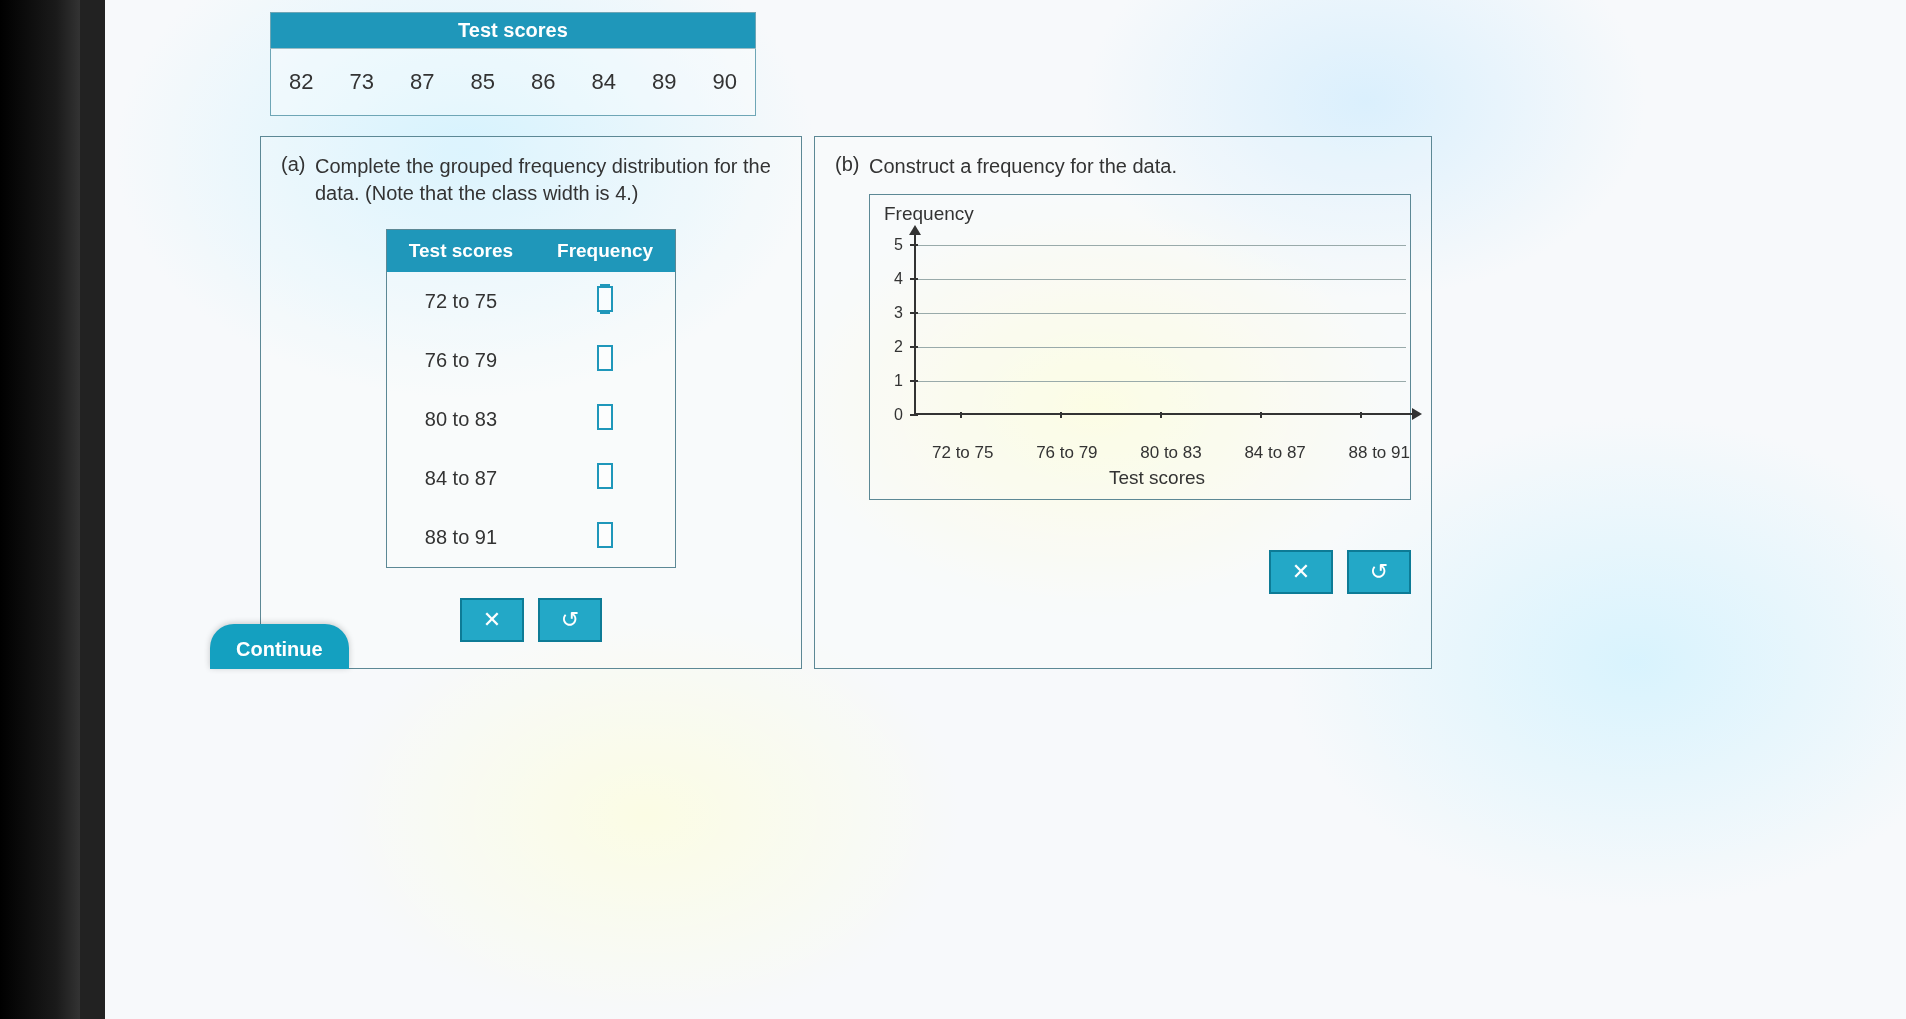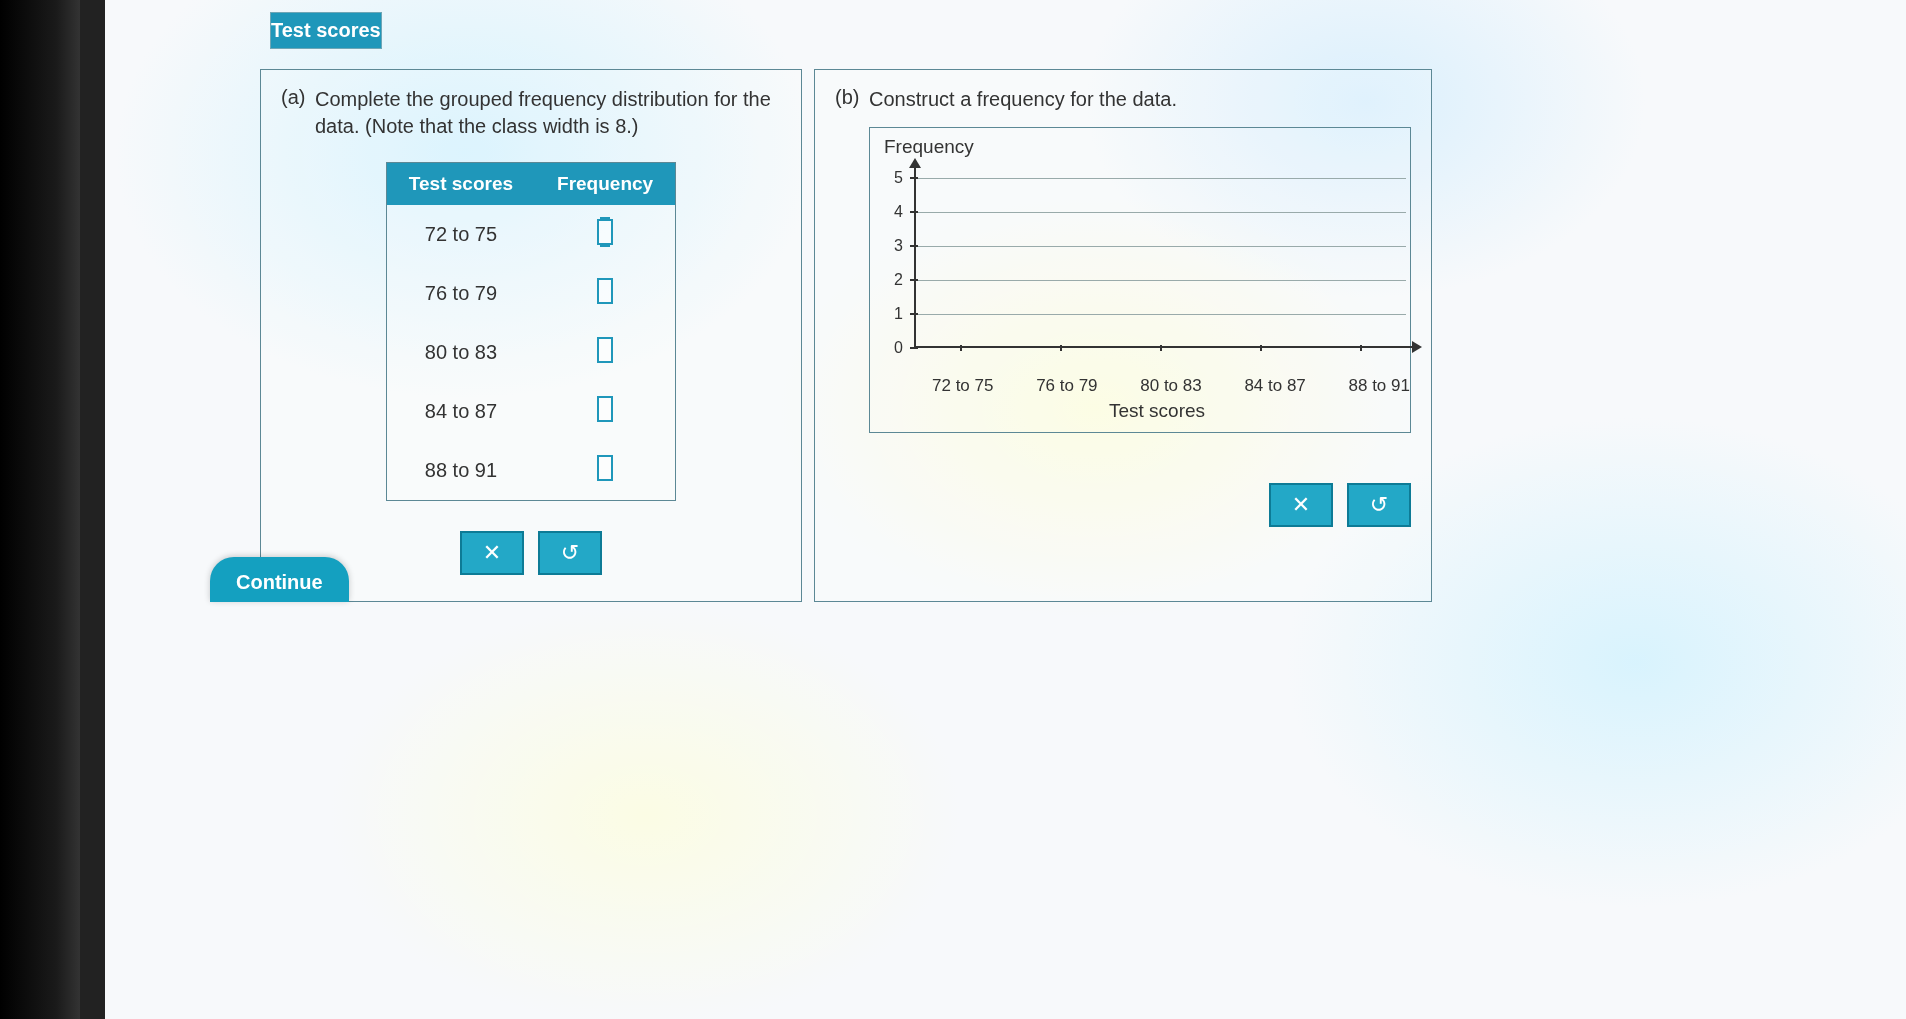--- a/index.html
+++ b/index.html
@@ -141,29 +141,39 @@
   <div class="content">
 
 
     <table class="scores-table">
       <thead>
         <tr>
             <th colspan="8">Test scores</th>
           </tr>
       </thead>
       <tbody>
+        <tr>
+          <td>82</td>
+          <td>73</td>
+          <td>87</td>
+          <td>85</td>
+          <td>86</td>
+          <td>84</td>
+          <td>89</td>
+          <td>90</td>
+        </tr>
       </tbody>
     </table>
 
     <div class="parts-row">
 
       <div class="part-box part-a">
         <div class="part-label">
           <span class="tag">(a)</span>
-          <span class="txt">Complete the grouped frequency distribution for the data. (Note that the class width is 8.)</span>
+          <span class="txt">Complete the grouped frequency distribution for the data. (Note that the class width is 4.)</span>
         </div>
         <table class="freq-table">
           <thead>
             <tr>
               <th>Test scores</th>
               <th>Frequency</th>
             </tr>
           </thead>
           <tbody>
             <tr>

